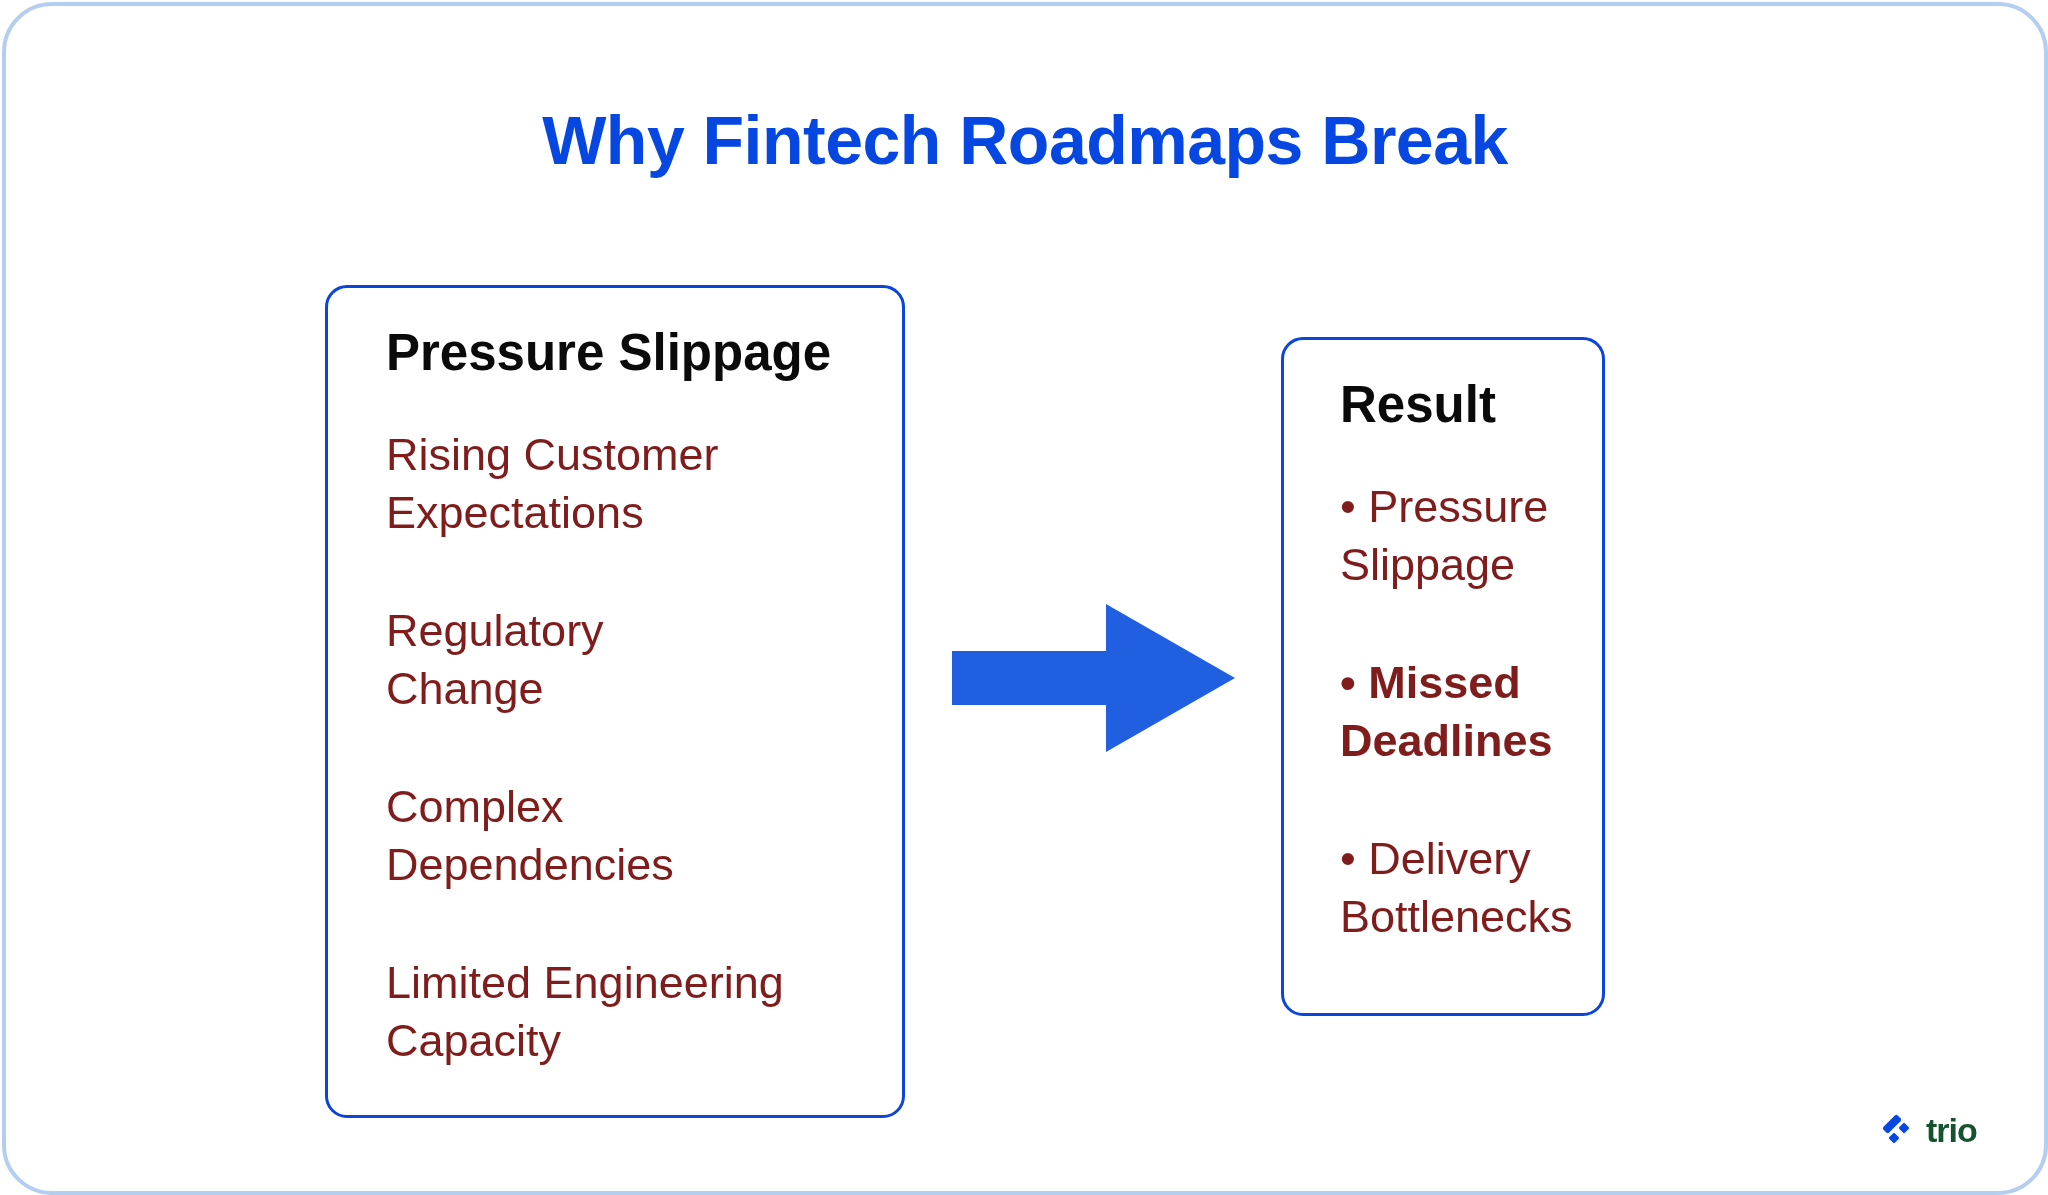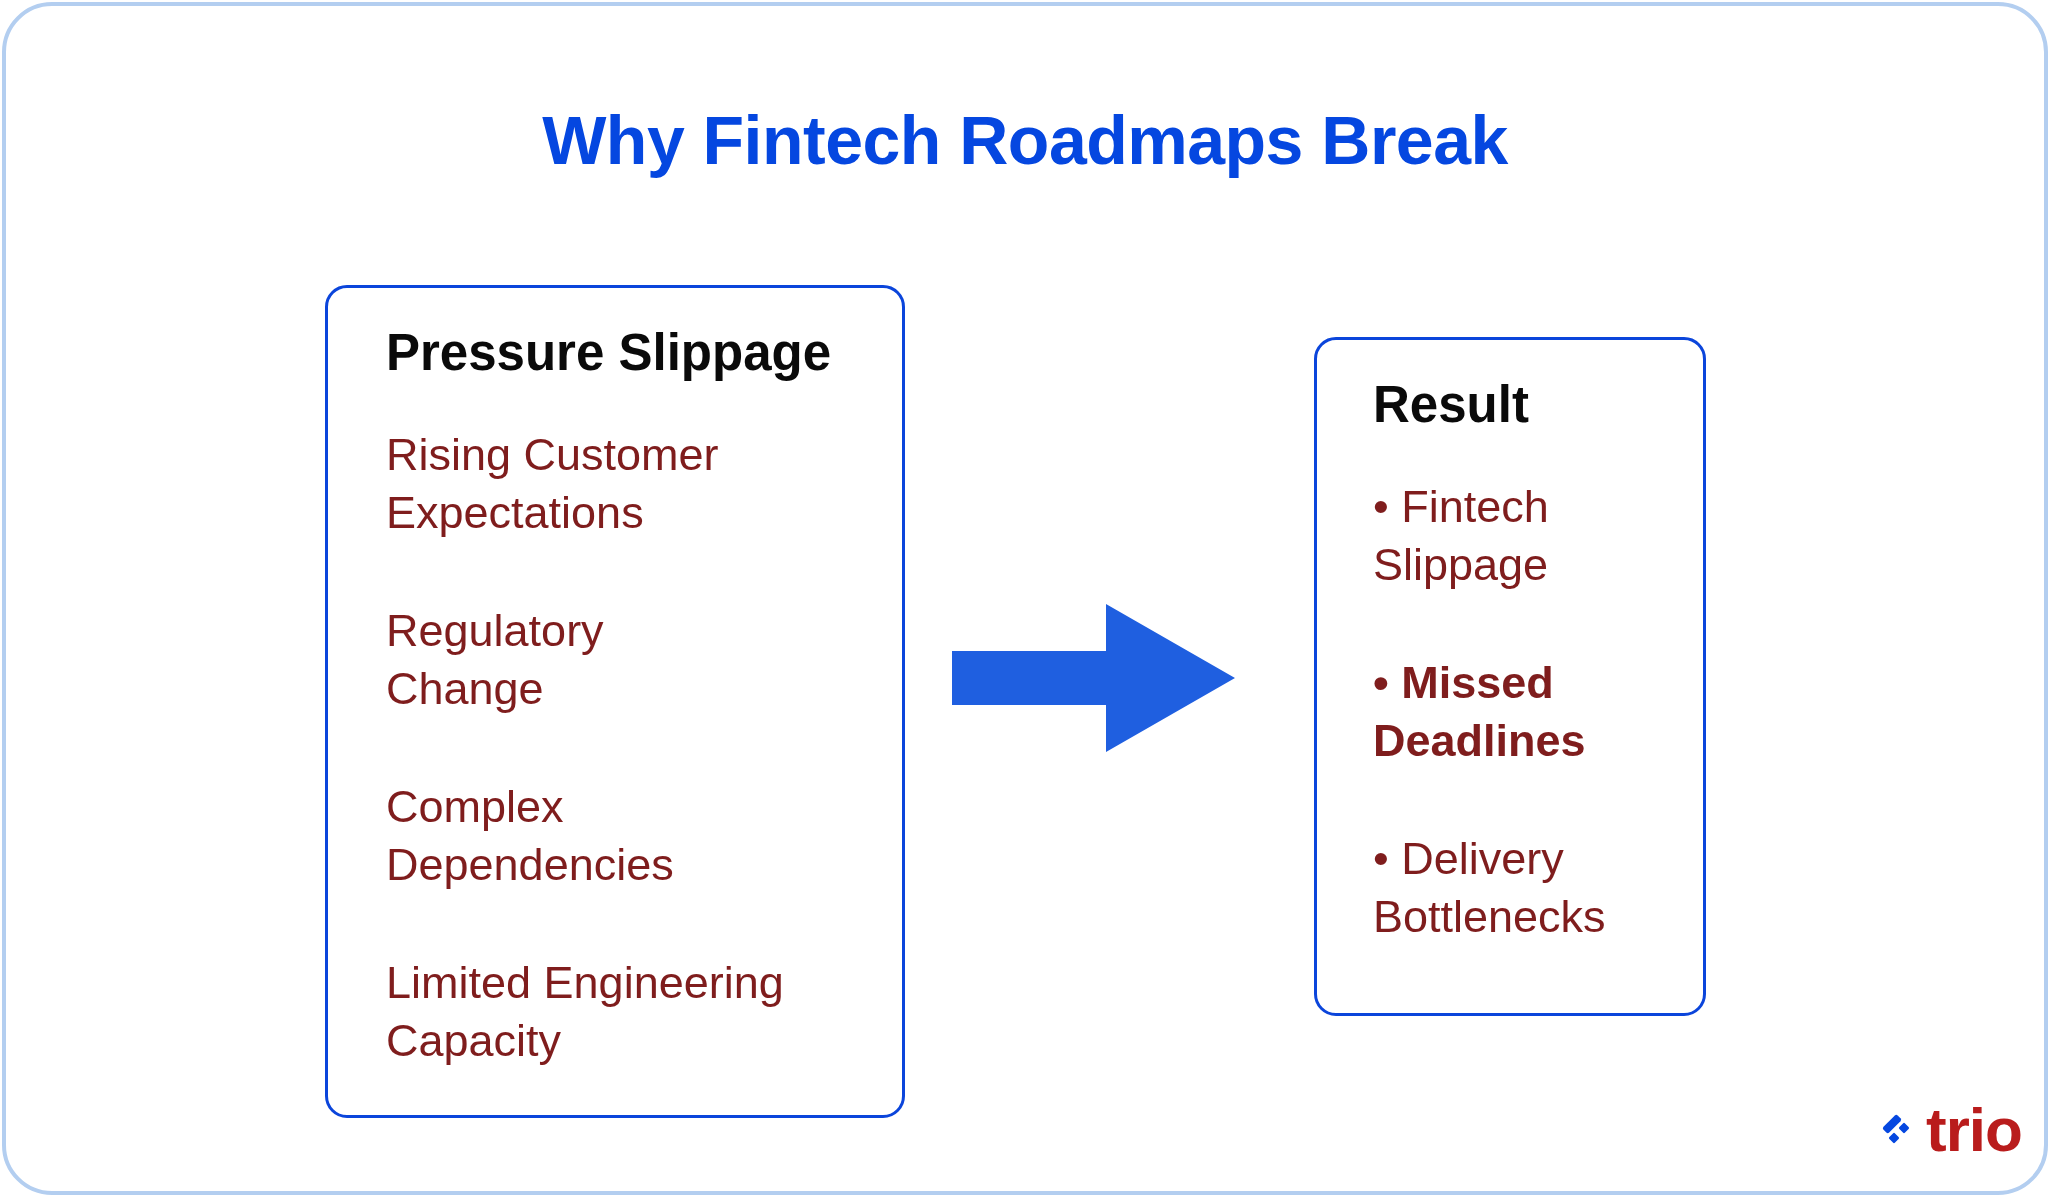--- a/index.html
+++ b/index.html
@@ -1,30 +1,30 @@
 <!DOCTYPE html>
 <html><head>
 <meta charset="utf-8">
 <style>
   html, body { margin:0; padding:0; }
   body { width:2048px; height:1195px; background:#ffffff; position:relative; overflow:hidden; font-family:"Liberation Sans", sans-serif; }
   .frame { position:absolute; left:2px; top:2px; width:2038px; height:1185px; border:4px solid #B3CEF0; border-radius:50px; background:#ffffff; }
   .title { position:absolute; left:0; top:92px; width:2038px; text-align:center; font-size:68px; font-weight:bold; color:#0547E0; letter-spacing:-0.5px; line-height:84px; }
   .box { position:absolute; border:3px solid #0B45DB; border-radius:22px; background:#fff; box-sizing:border-box; }
   .box-left { left:325px; top:285px; width:580px; height:833px; }
-  .box-right { left:1314px; top:337px; width:392px; height:679px; }
+  .box-right { left:1281px; top:337px; width:324px; height:679px; }
   .box-heading { position:absolute; font-size:51px; font-weight:bold; color:#0a0a0a; line-height:60px; white-space:nowrap; }
   .item { position:absolute; font-size:45px; color:#7f1d1d; line-height:58px; }
   .box-left .box-heading { left:58px; top:35px; }
   .box-left .item { left:58px; width:500px; }
   .box-right .box-heading { left:56px; top:35px; }
   .box-right .item { left:56px; width:290px; }
   .arrow { position:absolute; left:950px; top:602px; width:290px; height:152px; }
   .logo { position:absolute; left:1878px; top:1108px; height:44px; display:flex; align-items:center; gap:8px; }
-  .logo-text { font-size:62px; font-weight:bold; color:#b91c1c; letter-spacing:-1px; line-height:44px; }
+  .logo-text { font-size:34px; font-weight:bold; color:#14532d; letter-spacing:-1px; line-height:44px; }
 </style>
 </head>
 <body>
 
 <div class="frame">
   <div class="title">Why Fintech Roadmaps Break</div>
 </div>
 
 <div class="box box-left">
   <div class="box-heading">Pressure Slippage</div>
@@ -46,21 +46,21 @@
   </div>
 </div>
 
 <svg class="arrow" viewBox="0 0 290 152" xmlns="http://www.w3.org/2000/svg">
   <polygon points="2,49 156,49 156,2 285,76 156,150 156,103 2,103" fill="#1F5FE0"></polygon>
 </svg>
 
 <div class="box box-right">
   <div class="box-heading">Result</div>
   <div class="item" style="top:138px;">
-    <div>• Fintech</div>
+    <div>• Pressure</div>
     <div>Slippage</div>
   </div>
   <div class="item" style="top:314px;font-weight:bold;">
     <div>• Missed</div>
     <div>Deadlines</div>
   </div>
   <div class="item" style="top:490px;">
     <div>• Delivery</div>
     <div>Bottlenecks</div>
   </div>

